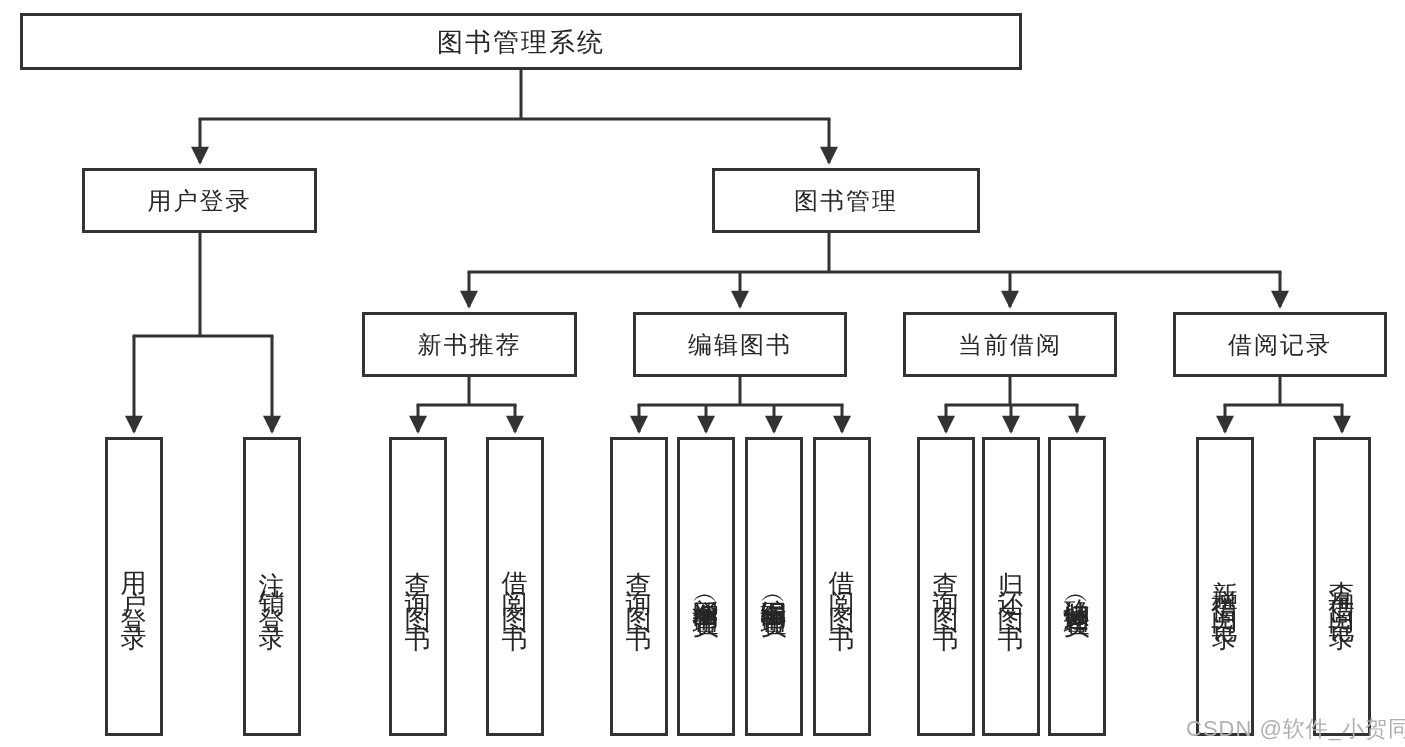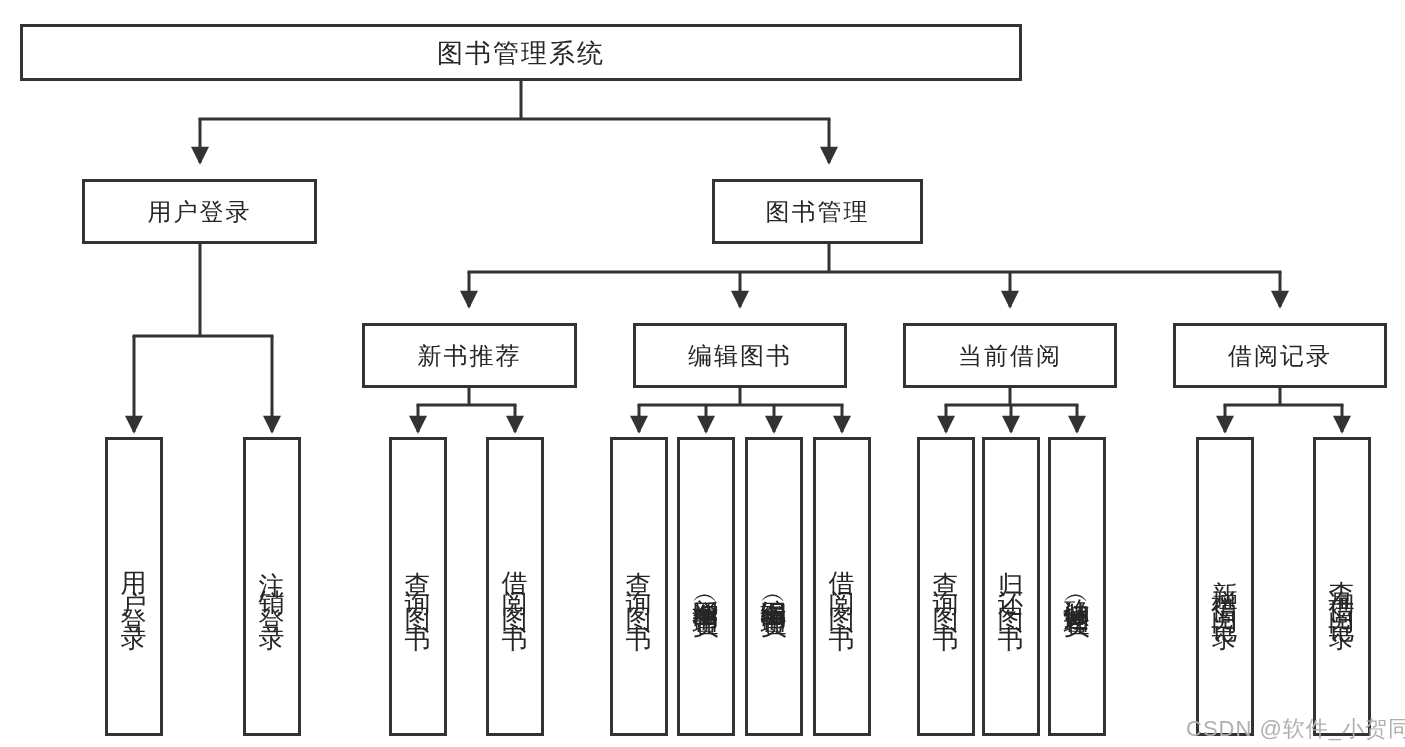--- a/index.html
+++ b/index.html
@@ -24,21 +24,20 @@
     color: #262626;
     display: flex;
     align-items: center;
     justify-content: center;
     text-align: center;
   }
   .node.h {
     font-size: 24px;
     letter-spacing: 2px;
     line-height: 1;
-    margin-top: 11px;
   }
   .node.root-box { font-size: 26px; }
   .node.v {
     writing-mode: vertical-rl;
     text-orientation: mixed;
     font-size: 26px;
     line-height: 1;
   }
   .v.sp-4 { letter-spacing: 18px; }
   .v.sp-6 { letter-spacing: 9px;  }
@@ -98,21 +97,21 @@
       <line x1="1077" y1="405" x2="1077" y2="432" marker-end="url(#arw)"></line>
 
       <line x1="1225" y1="405" x2="1225" y2="432" marker-end="url(#arw)"></line>
       <line x1="1342" y1="405" x2="1342" y2="432" marker-end="url(#arw)"></line>
     </g>
   </svg>
 
   <div class="node h root-box" style="left:20px; top:13px; width:1002px; height:57px;">图书管理系统</div>
 
   <div class="node h" style="left:82px; top:168px; width:235px; height:65px;">用户登录</div>
-  <div class="node h" style="left:712px; top:168px; width:211px; height:65px;">图书管理</div>
+  <div class="node h" style="left:712px; top:168px; width:268px; height:65px;">图书管理</div>
 
   <div class="node h" style="left:362px; top:312px; width:215px; height:65px;">新书推荐</div>
   <div class="node h" style="left:633px; top:312px; width:214px; height:65px;">编辑图书</div>
   <div class="node h" style="left:903px; top:312px; width:214px; height:65px;text-align:center;">当前借阅</div>
   <div class="node h" style="left:1173px; top:312px; width:214px; height:65px;">借阅记录</div>
 
   <div class="node v sp-4" style="left:105px; top:437px; width:58px; height:299px;">用户登录</div>
   <div class="node v sp-4" style="left:243px; top:437px; width:58px; height:299px;">注销登录</div>
 
   <div class="node v sp-4" style="left:389px; top:437px; width:58px; height:299px;">查询图书</div>

